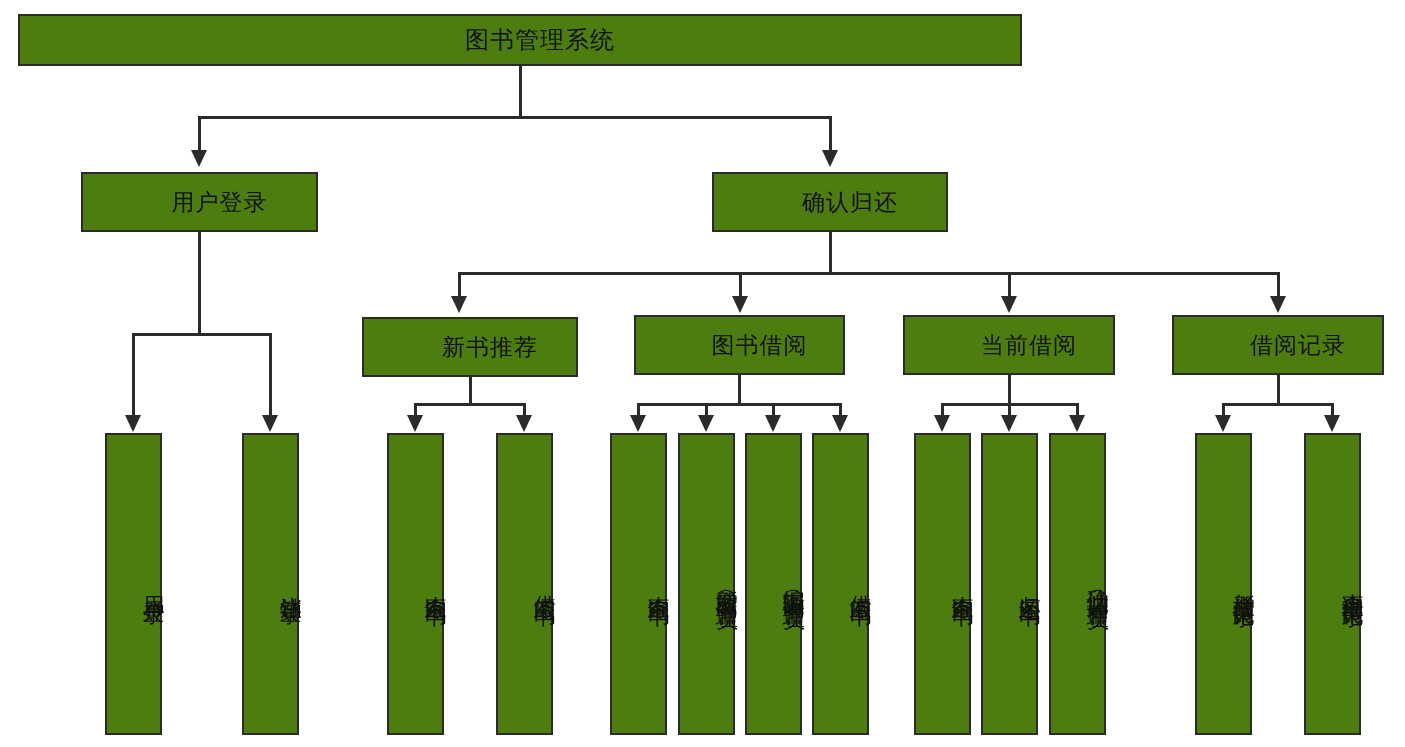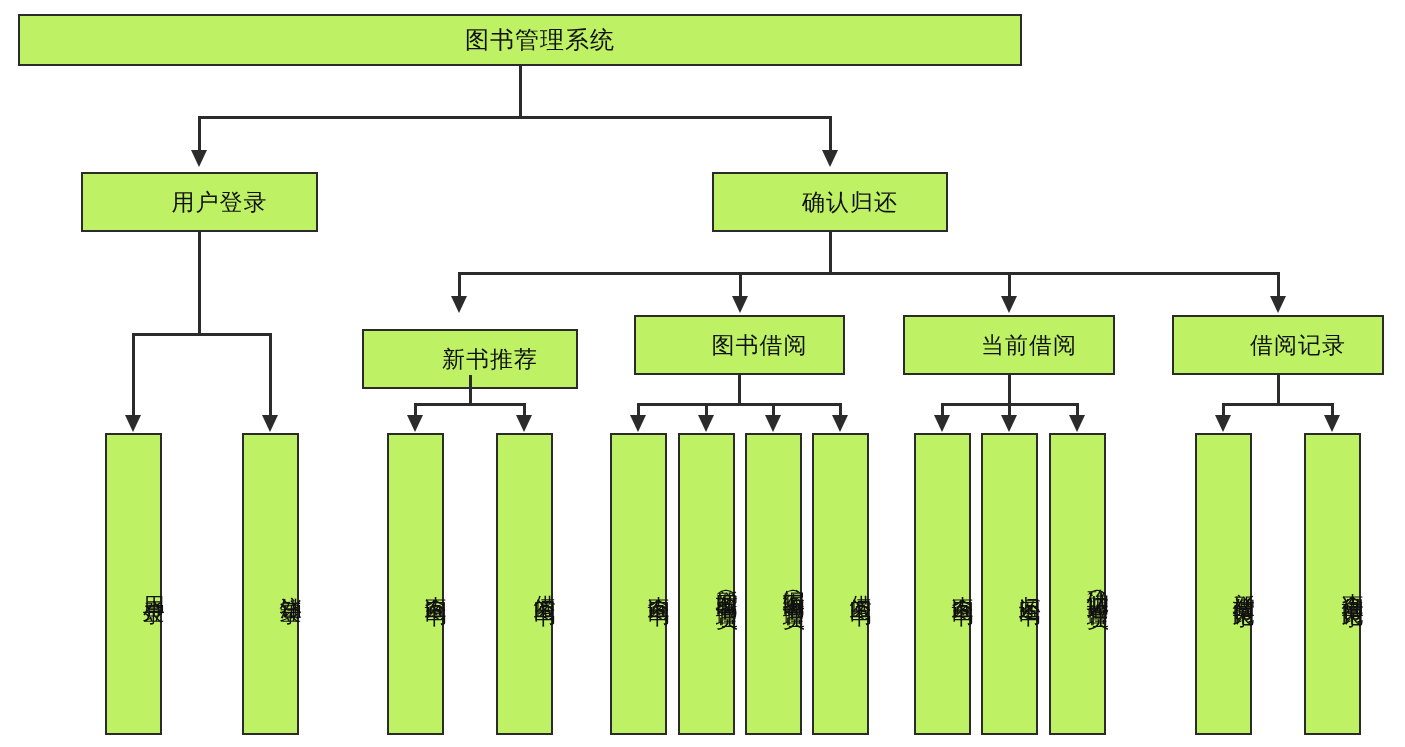--- a/index.html
+++ b/index.html
@@ -16,21 +16,21 @@
     width: 1405px;
     height: 747px;
     background: #ffffff;
     overflow: hidden;
   }
   
   .node {
     position: absolute;
     box-sizing: border-box;
     border: 2.5px solid #2b2b2b;
-    background: #bef264;
+    background: #4d7c0f;
     display: flex;
     align-items: center;
     justify-content: center;
     text-align: center;
     padding-left: 40px;
   }
   .node .label {
     display: block;
     font-size: 23px;
     line-height: 1.25;
@@ -114,21 +114,21 @@
   <div class="conn h" style="left:458px; top:272px; width:821px; height:2.5px;"></div>
   <div class="conn v" style="left:458px; top:272px; width:2.5px; height:26px;"></div>
   <div class="arrow" style="left:451px; top:296px;"></div>
   <div class="conn v" style="left:739px; top:272px; width:2.5px; height:26px;"></div>
   <div class="arrow" style="left:732px; top:296px;"></div>
   <div class="conn v" style="left:1008px; top:272px; width:2.5px; height:26px;"></div>
   <div class="arrow" style="left:1001px; top:296px;"></div>
   <div class="conn v" style="left:1277px; top:272px; width:2.5px; height:26px;"></div>
   <div class="arrow" style="left:1270px; top:296px;"></div>
 
-  <div class="node" id="node-new-book" style="left:362px; top:329px; width:216px; height:60px;">
+  <div class="node" id="node-new-book" style="left:362px; top:317px; width:216px; height:60px;">
     <span class="label">新书推荐</span>
   </div>
   <div class="node" id="node-book-borrow" style="left:634px; top:315px; width:211px; height:60px;">
     <span class="label">图书借阅</span>
   </div>
   <div class="node" id="node-current-borrow" style="left:903px; top:315px; width:212px; height:60px;">
     <span class="label">当前借阅</span>
   </div>
   <div class="node" id="node-borrow-record" style="left:1172px; top:315px; width:212px; height:60px;">
     <span class="label">借阅记录</span>

